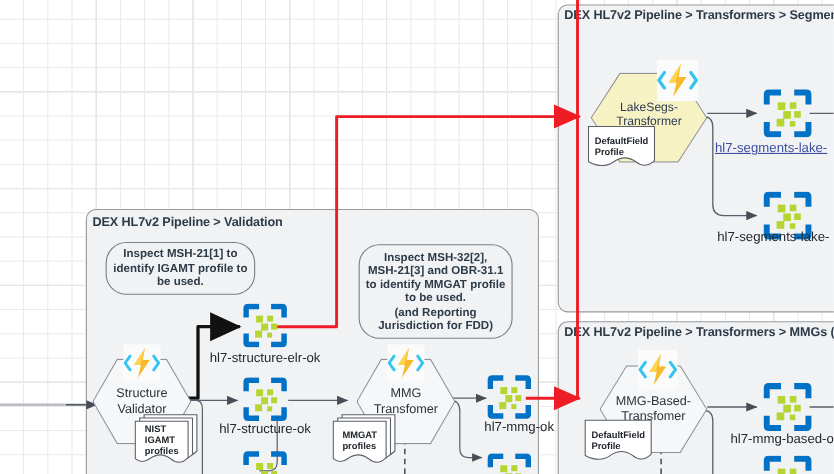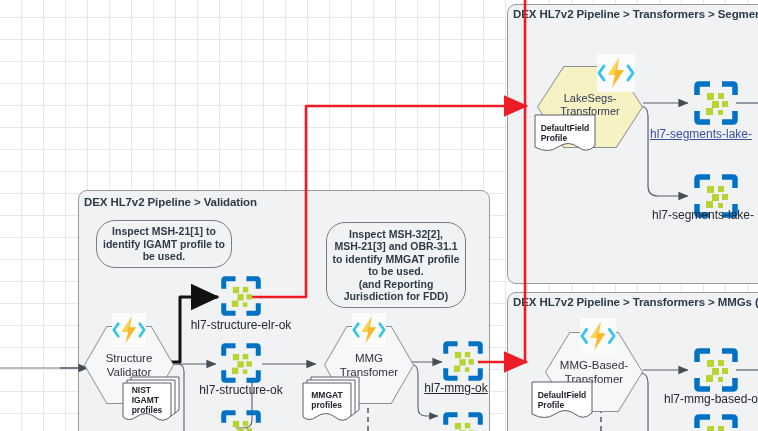--- a/index.html
+++ b/index.html
@@ -396,21 +396,21 @@
       <path d="M3,30 V39 Q3,41 5,41 H16" stroke="#0072c6" stroke-width="5.5" fill="none"></path>
       <path d="M41,30 V39 Q41,41 39,41 H28" stroke="#0072c6" stroke-width="5.5" fill="none"></path>
       <rect x="13" y="12" width="7" height="7" fill="#b8d432"></rect>
       <rect x="24" y="12" width="6" height="6" fill="#b8d432"></rect>
       <rect x="18" y="20" width="7" height="7" fill="#b8d432"></rect>
       <rect x="28" y="20" width="6" height="6" fill="#b8d432"></rect>
       <rect x="12" y="27" width="7" height="7" fill="#b8d432"></rect>
       <rect x="24" y="29" width="5" height="5" fill="#b8d432"></rect>
     </svg>
   </div>
-  <div class="ehub-label" style="left:402px;top:381px;width:108px;text-decoration:underline;">hl7-mmg-ok</div>
+  <div class="ehub-label" style="left:418px;top:381px;width:108px;">hl7-mmg-ok</div>
 
   <div class="ehub" style="left:694px;top:348px;">
     <svg width="44" height="44" viewBox="0 0 44 44">
       <path d="M3,14 V5 Q3,3 5,3 H16" stroke="#0072c6" stroke-width="5.5" fill="none"></path>
       <path d="M41,14 V5 Q41,3 39,3 H28" stroke="#0072c6" stroke-width="5.5" fill="none"></path>
       <path d="M3,30 V39 Q3,41 5,41 H16" stroke="#0072c6" stroke-width="5.5" fill="none"></path>
       <path d="M41,30 V39 Q41,41 39,41 H28" stroke="#0072c6" stroke-width="5.5" fill="none"></path>
       <rect x="13" y="12" width="7" height="7" fill="#b8d432"></rect>
       <rect x="24" y="12" width="6" height="6" fill="#b8d432"></rect>
       <rect x="18" y="20" width="7" height="7" fill="#b8d432"></rect>

